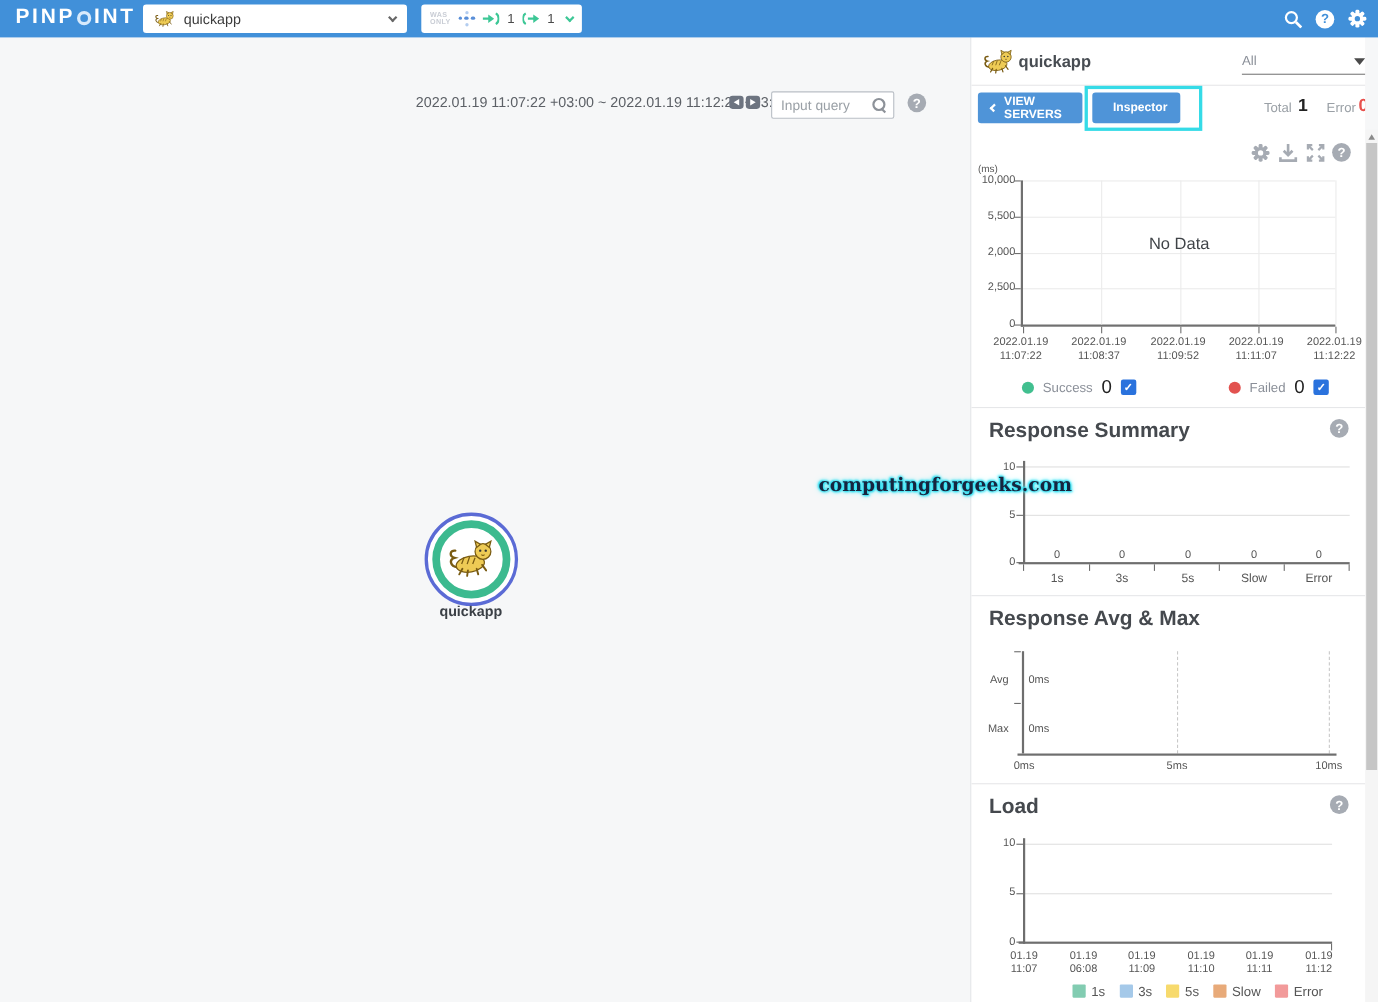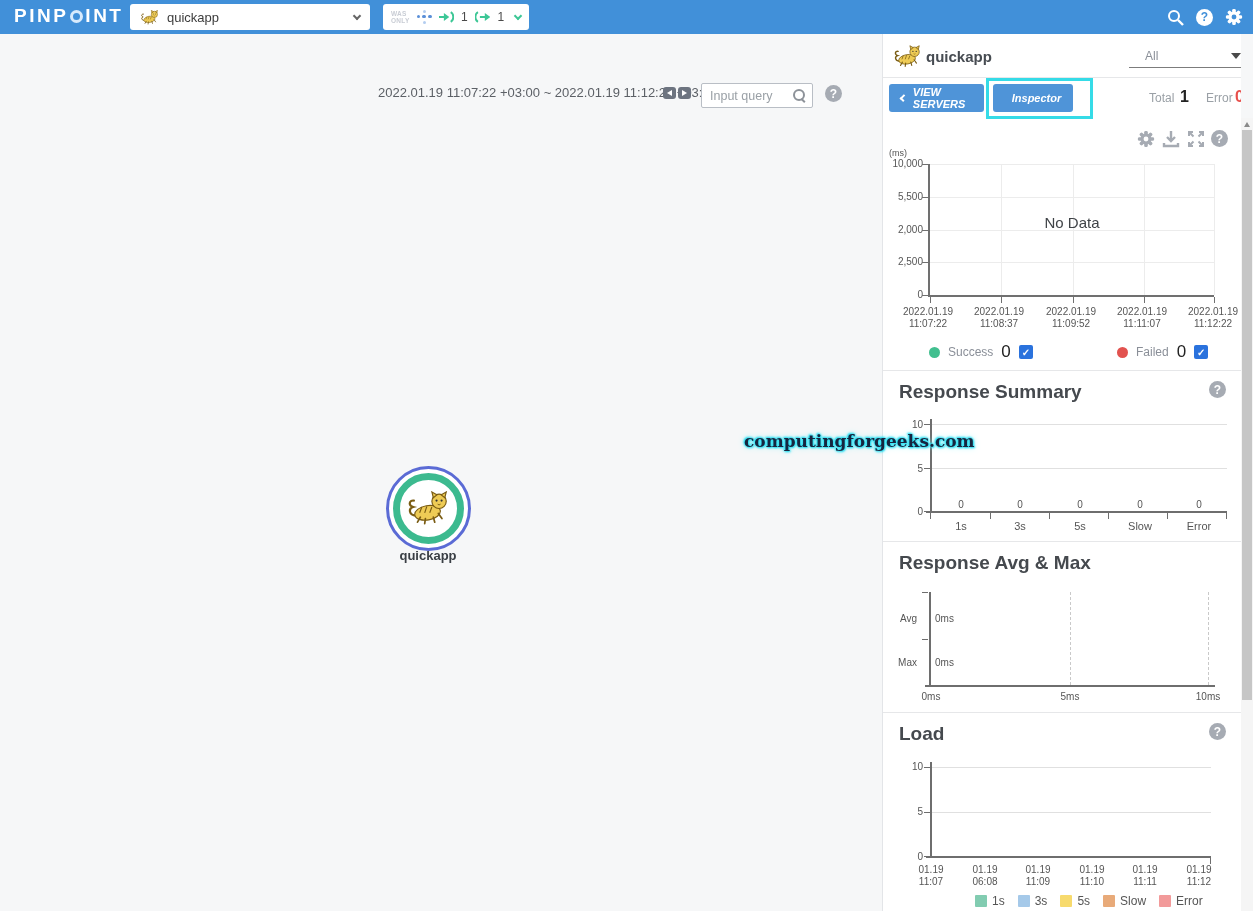--- a/index.html
+++ b/index.html
@@ -53,23 +53,23 @@
   #node-label { position:absolute; left:368px; top:514px; width:120px; text-align:center; font-size:13px; font-weight:bold; color:#3a3f45; }
   #watermark { position:absolute; left:744px; top:397px; font-family:"DejaVu Serif", serif; font-weight:bold; font-size:17px; color:#17253f; z-index:40;
     text-shadow:0 0 2px #2fe0f2, 0 0 3px #2fe0f2, 1px 1px 2px #2fe0f2, -1px -1px 2px #2fe0f2, 0 0 6px #7deef8; }
 
   
   #sidebar { position:absolute; left:882px; top:34px; width:359px; height:877px; background:#fff; border-left:1px solid #e3e5e8; overflow:hidden; }
   .sb { position:absolute; }
   .divider { position:absolute; left:0; height:1px; background:#e6e7e9; width:359px; }
   #sb-title { left:43px; top:14px; font-size:15px; font-weight:600; color:#474c52; }
   #all-select { left:246px; top:12px; width:114px; border-bottom:1px solid #7c7c7c; height:22px; cursor:pointer; }
-  #all-select .lbl { font-size:12px; color:#8a8f98;margin-left:16px; }
+  #all-select .lbl { font-size:12px; color:#8a8f98; }
   .tri-down { position:absolute; width:0; height:0; border-left:5px solid transparent; border-right:5px solid transparent; border-top:6px solid #4a4a4a; }
-  .btn { position:absolute; height:28px; background:#4f94d8; border-radius:3px; color:#fff; font-size:11px; font-weight:bold; display:flex; align-items:center; justify-content:center; gap:7px; cursor:pointer; padding:0 12px;font-style:italic; }
+  .btn { position:absolute; height:28px; background:#4f94d8; border-radius:3px; color:#fff; font-size:11px; font-weight:bold; display:flex; align-items:center; justify-content:center; gap:7px; cursor:pointer; padding:0 12px; }
   .chev-left-w { display:inline-block; width:6px; height:6px; border-left:2px solid #fff; border-bottom:2px solid #fff; transform:rotate(45deg); }
   #inspector-hl { position:absolute; left:103px; top:44px; width:107px; height:41px; border:3px solid #35dbe7; z-index:5; }
   .stat-lbl { font-size:12px; color:#9aa0a6; }
   .stat-val { font-size:16px; font-weight:bold; color:#222; }
   .stat-val.err { color:#e8504c; }
   .tool-icon { position:absolute; top:96px; width:18px; height:18px; cursor:pointer; }
 
   
   .tick-lbl { position:absolute; font-size:10px; color:#555; }
   .yt { width:42px; text-align:right; }

